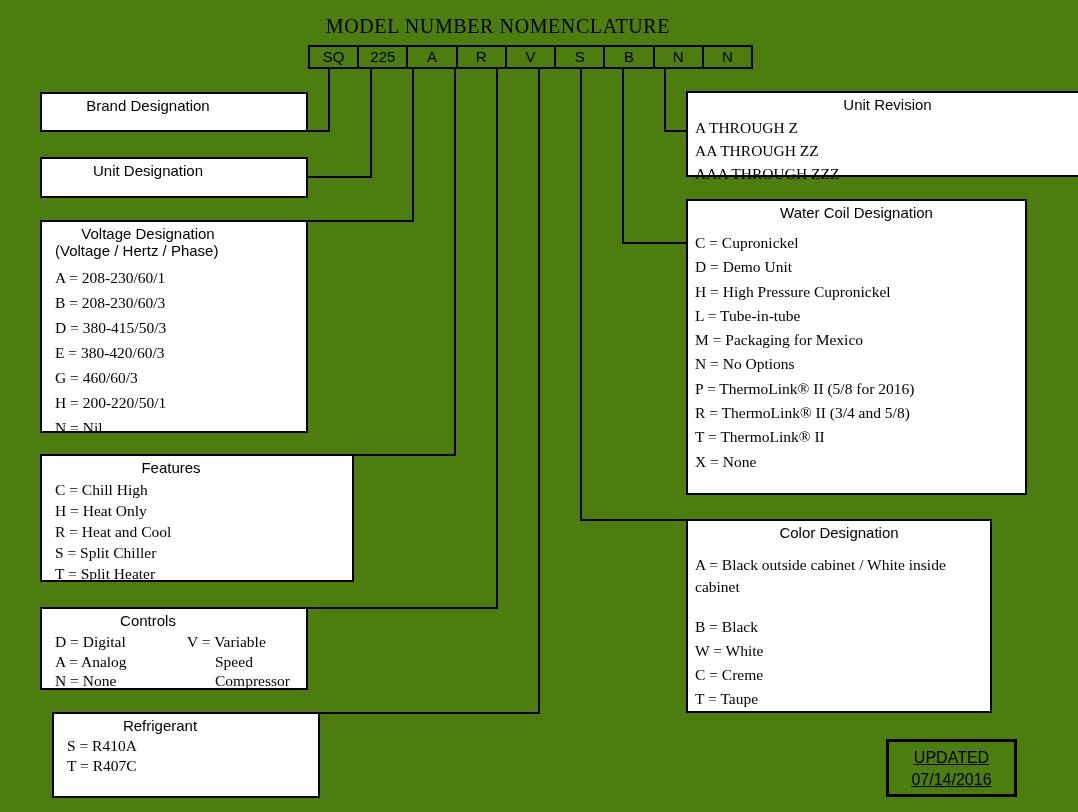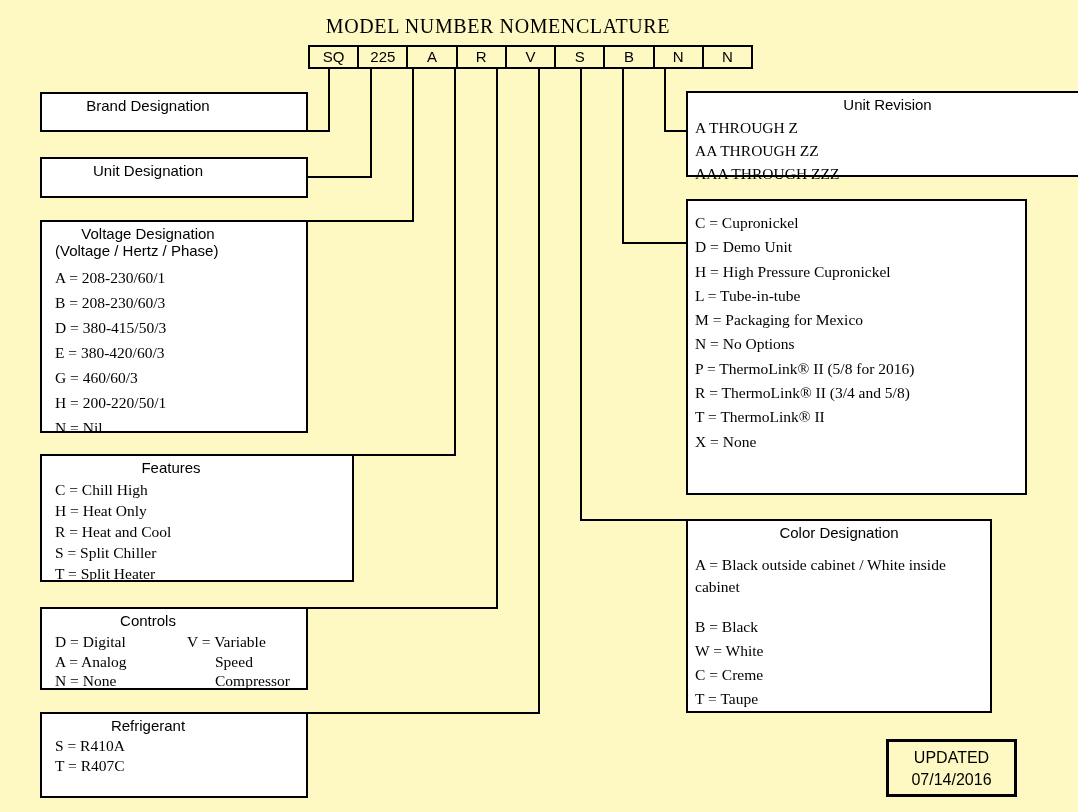--- a/index.html
+++ b/index.html
@@ -1,20 +1,20 @@
 <!DOCTYPE html>
 <html><head>
 <meta charset="utf-8">
 <style>
   html, body { margin: 0; padding: 0; background: #ffffff; }
   #canvas {
     position: relative;
     width: 1078px;
     height: 812px;
-    background: #fef9c3;
+    background: #4d7c0f;
     font-family: "Liberation Sans", sans-serif;
     color: #000000;
     overflow: hidden;
   }
   .title {
     position: absolute;
     left: 258px; top: 15px; width: 480px;
     text-align: center;
     font-family: "Liberation Serif", serif;
     font-size: 20px;
@@ -81,20 +81,21 @@
   .line { position: absolute; background: #000000; }
   .updated-box {
     position: absolute;
     left: 886px; top: 739px; width: 131px; height: 58px;
     box-sizing: border-box;
     border: 3px solid #000;
     text-align: center;
     font-size: 16px;
     line-height: 22px;
     padding-top: 5px;
+    text-decoration: underline;
   }
 </style>
 </head>
 <body>
 
 <div id="canvas">
 
   <div class="title">MODEL NUMBER NOMENCLATURE</div>
 
   <div class="model-row">
@@ -176,38 +177,39 @@
       <div>A = Analog</div>
       <div>N = None</div>
     </div>
     <div class="controls-right">
       <div>V = Variable</div>
       <div class="indent">Speed</div>
       <div class="indent">Compressor</div>
     </div>
   </div>
 
-  <div class="box left-box" style="left:40px; top:712px; width:268px; height:86px;">
+  <div class="box left-box" style="left:52px; top:712px; width:268px; height:86px;">
     <div class="box-title">Refrigerant</div>
     <div class="items refrig-items">
       <div>S = R410A</div>
       <div>T = R407C</div>
     </div>
   </div>
 
   <div class="box right-box" style="left:686px; top:91px; width:403px; height:86px;">
     <div class="box-title">Unit Revision</div>
     <div class="items revision-items">
       <div>A THROUGH Z</div>
       <div>AA THROUGH ZZ</div>
       <div>AAA THROUGH ZZZ</div>
     </div>
   </div>
 
   <div class="box right-box" style="left:686px; top:199px; width:341px; height:296px;">
+    <div class="box-title">Water Coil Designation</div>
     <div class="items watercoil-items">
       <div>C = Cupronickel</div>
       <div>D = Demo Unit</div>
       <div>H = High Pressure Cupronickel</div>
       <div>L = Tube-in-tube</div>
       <div>M = Packaging for Mexico</div>
       <div>N = No Options</div>
       <div>P = ThermoLink® II (5/8 for 2016)</div>
       <div>R = ThermoLink® II (3/4 and 5/8)</div>
       <div>T = ThermoLink® II</div>

